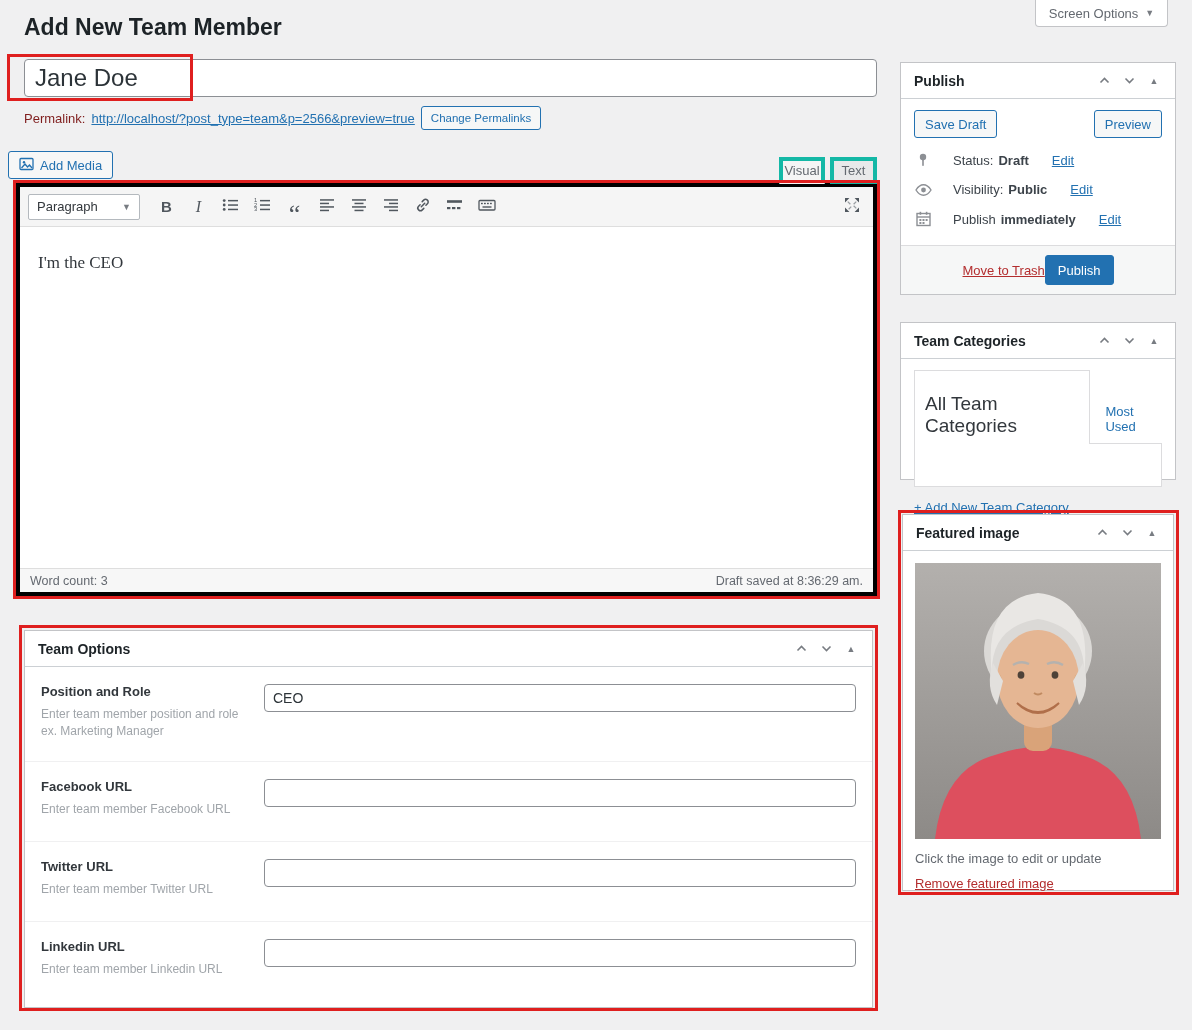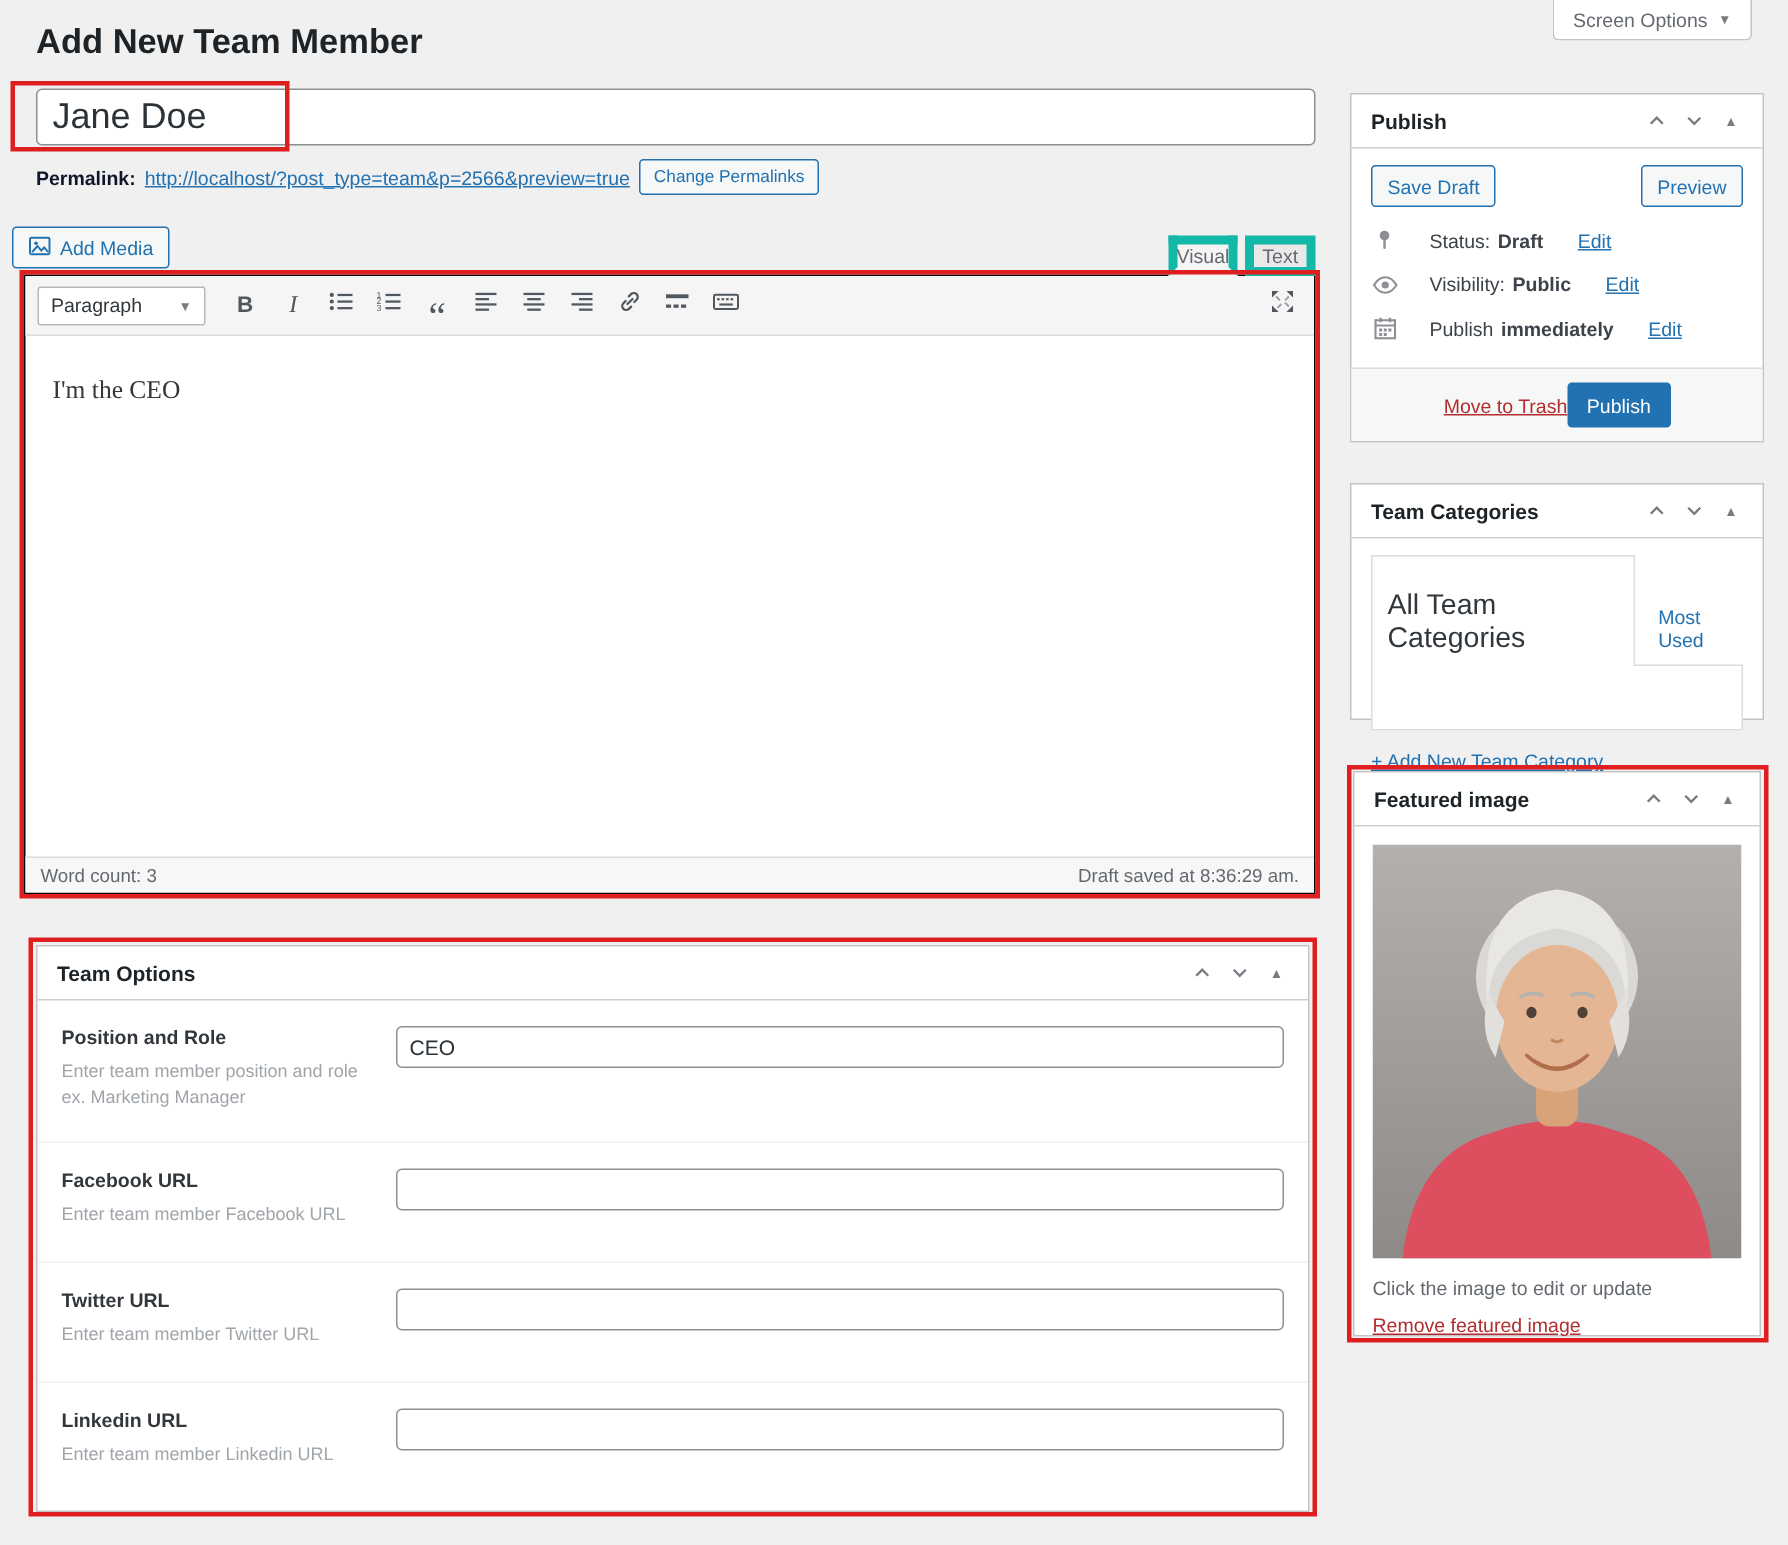--- a/index.html
+++ b/index.html
@@ -16,37 +16,37 @@
     font-size:13px; color:#646970; cursor:pointer; }
   .caret-sm { font-size:9px; color:#787c82; }
 
   
   #title-input { left:24px; top:59px; width:853px; height:38px; background:#fff;
     border:1px solid #8c8f94; border-radius:4px; font-size:24px; padding:0 10px;
     color:#2c3338; font-family:"Liberation Sans", sans-serif; }
 
   
   #permalink-row { left:24px; top:106px; display:flex; align-items:center; gap:6px; font-size:13px; height:24px;}
-  #permalink-label { font-weight:700; color:#0f172a; }
+  #permalink-label { font-weight:400; color:#7f1d1d; }
   #permalink-url { color:#2271b1; text-decoration:underline; cursor:pointer; }
   #change-permalinks { height:24px; padding:0 9px; font-size:11.5px; background:#f6f7f7;
     border:1px solid #2271b1; border-radius:3px; color:#2271b1; display:flex; align-items:center; cursor:pointer; }
 
   
   #add-media { left:8px; top:151px; height:28px; padding:0 10px; background:#f6f7f7;
     border:1px solid #2271b1; border-radius:3px; color:#2271b1; font-size:13px;
     display:flex; align-items:center; gap:6px; cursor:pointer; z-index:2; }
   .editor-tab { top:157px; height:27px; display:flex; align-items:center; justify-content:center;
-    font-size:13px; color:#646970; cursor:pointer; border:6px solid #14b8a6; z-index:3; }
+    font-size:13px; color:#646970; cursor:pointer; border:4px solid #14b8a6; z-index:3; }
   #tab-visual { left:779px; width:46px; background:#f5f5f5; border-bottom-color:#f5f5f5; }
   #tab-text { left:830px; width:47px; background:#e9e9ea; }
 
   
   #editor { left:16px; top:183px; width:861px; height:413px; background:#fff;
-    border:1px solid #000000; display:flex; flex-direction:column; }
+    border:4px solid #000000; display:flex; flex-direction:column; }
   #editor-toolbar { height:40px; background:#f5f5f5; border-bottom:1px solid #dedede;
     display:flex; align-items:center; padding:0 8px; gap:5px; }
   #paragraph-select { width:112px; height:26px; background:#fff; border:1px solid #b4b9be;
     border-radius:2px; display:flex; align-items:center; justify-content:space-between;
     padding:0 8px; font-size:13px; color:#32373c; cursor:pointer; margin-right:8px; }
   .tbtn { width:27px; height:24px; display:flex; align-items:center; justify-content:center;
     color:#50575e; cursor:pointer; border-radius:2px; }
   .g-bold { font-weight:800; font-size:15px; }
   .g-italic { font-family:"Liberation Serif", serif; font-style:italic; font-size:16px; }
   .g-quote { font-family:"Liberation Serif", serif; font-size:26px; line-height:0; transform:translateY(7px); display:inline-block; }

